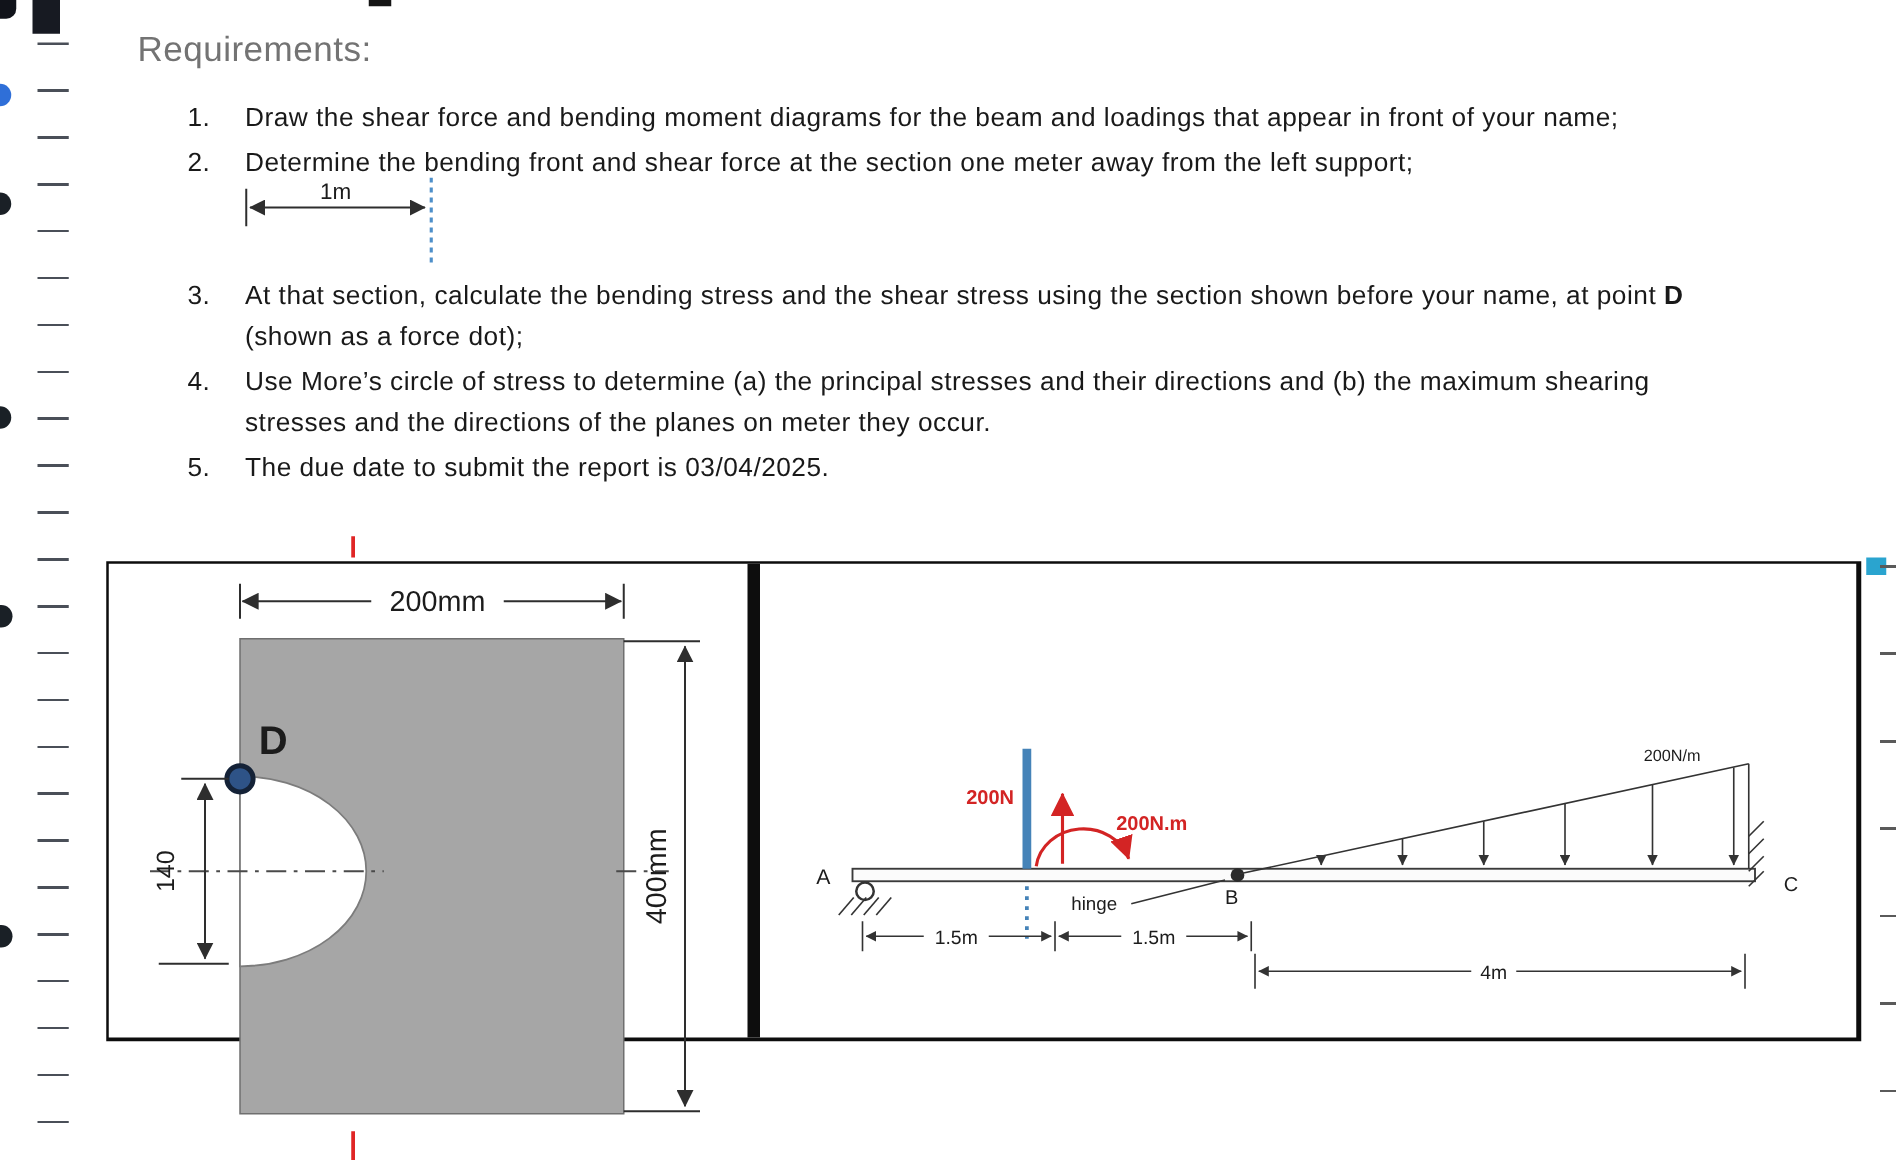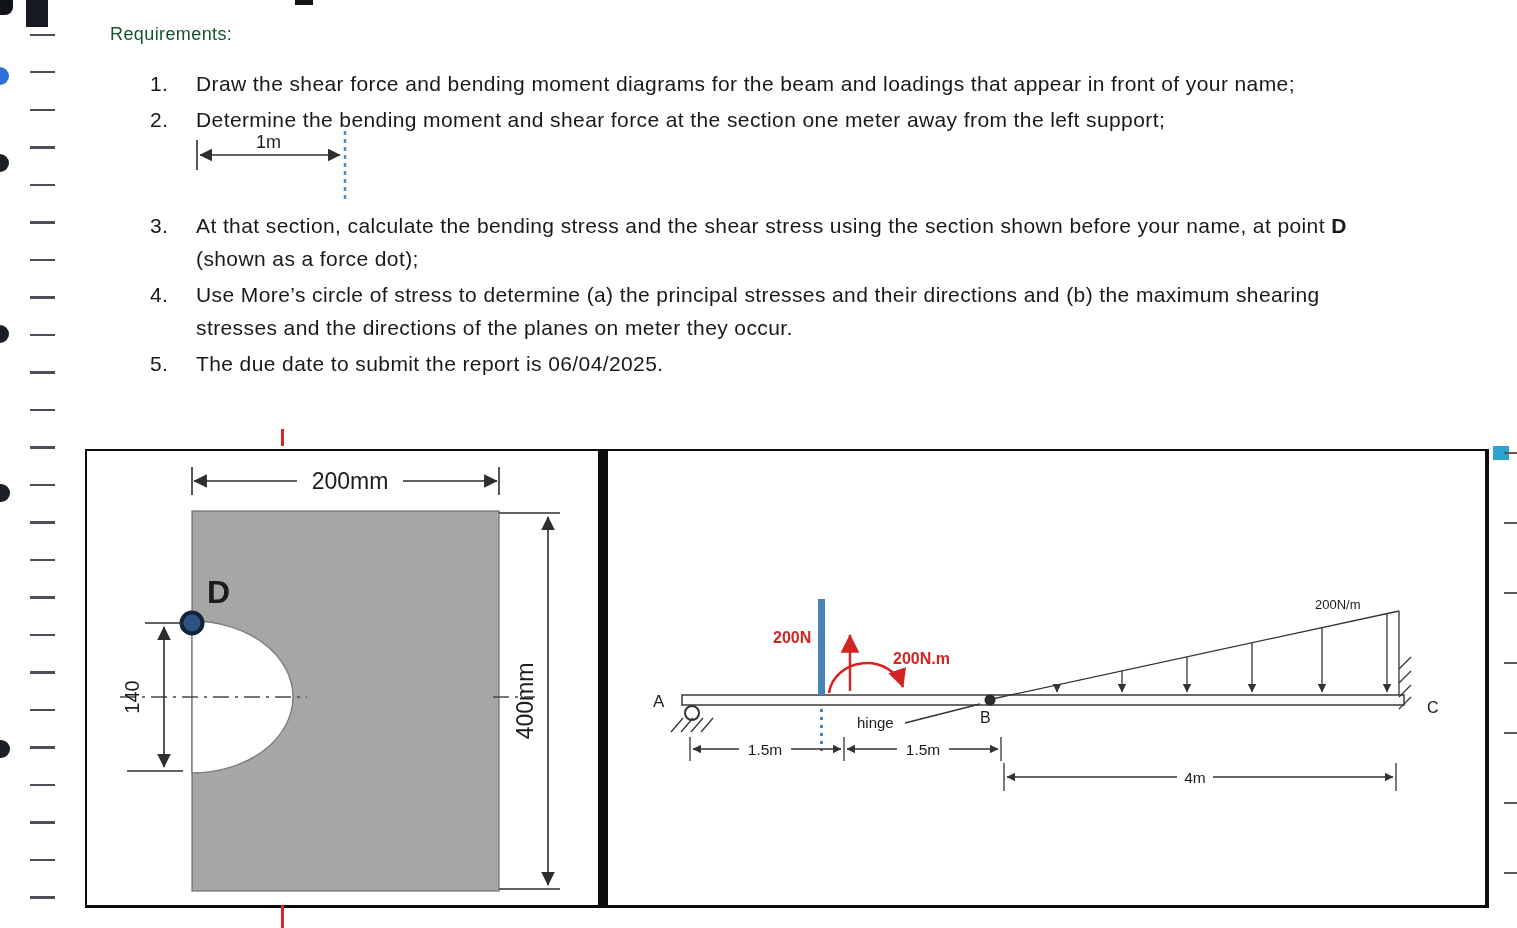--- a/index.html
+++ b/index.html
@@ -7,33 +7,33 @@
   body {
     position:relative;
     background:#ffffff;
     font-family:"Liberation Sans", sans-serif;
     color:#1b1b1b;
     overflow:hidden;
   }
 
   
   .content { position:absolute; left:110px; top:24px; width:1340px; }
-  .heading { font-size:18px; letter-spacing:0.4px; color:#14532d; }
+  .heading { font-size:28px; letter-spacing:0.4px; color:#737373; }
   .list { margin-top:22px; margin-left:40px; }
   .item { display:flex; font-size:21px; line-height:33px; letter-spacing:0.4px; margin-bottom:3px; color:#191919; }
   .item .num { width:46px; flex:none; }
   .item .txt { width:1180px; }
   .bold-d { font-weight:bold; }
 
   
   .dim1m { display:block; margin:-8px 0 6px 44px; }
 
   
   .figures {
-    position:absolute; left:85px; top:449px; width:1404px; height:459px;
+    position:absolute; left:85px; top:449px; width:1404px; height:384px;
     border:2px solid #0d0d0d; border-right-width:4px; border-bottom-width:3px;
     background:#ffffff;
   }
   .divider { position:absolute; left:511px; top:0; width:10px; height:100%; background:#0d0d0d; }
   .fig-svg { position:absolute; left:0; top:0; }
 
   svg text { font-family:"Liberation Sans", sans-serif; fill:#1c1c1c; }
   .svg-label { font-size:20px; }
   .svg-label.big { font-size:23px; }
   .dlab { font-size:32px; font-weight:bold; }
@@ -67,21 +67,21 @@
   <div class="heading">Requirements:</div>
   <div class="list">
 
     <div class="item">
       <span class="num">1.</span>
       <span class="txt">Draw the shear force and bending moment diagrams for the beam and loadings that appear in front of your name;</span>
     </div>
 
     <div class="item">
       <span class="num">2.</span>
-      <span class="txt">Determine the bending moment and shear force at the section one meter away from the left support;</span>
+      <span class="txt">Determine the bending front and shear force at the section one meter away from the left support;</span>
     </div>
 
     <svg class="dim1m" width="200" height="72" viewBox="0 0 200 72">
       <defs>
         <marker id="aM" viewBox="0 0 10 10" refX="9.5" refY="5" markerWidth="8" markerHeight="8" orient="auto-start-reverse">
           <path d="M0,0 L10,5 L0,10 Z" fill="#2e2e2e"></path>
         </marker>
       </defs>
       <line x1="3" y1="9" x2="3" y2="39" class="ln"></line>
       <line x1="6" y1="24" x2="146" y2="24" class="ln" marker-start="url(#aM)" marker-end="url(#aM)"></line>
@@ -94,21 +94,21 @@
       <span class="txt"><span>At that section, calculate the bending stress and the shear stress using the section shown before your name, at point </span><span class="bold-d">D</span><span> (shown as a force dot);</span></span>
     </div>
 
     <div class="item">
       <span class="num">4.</span>
       <span class="txt">Use More’s circle of stress to determine (a) the principal stresses and their directions and (b) the maximum shearing stresses and the directions of the planes on meter they occur.</span>
     </div>
 
     <div class="item">
       <span class="num">5.</span>
-      <span class="txt">The due date to submit the report is 06/04/2025.</span>
+      <span class="txt">The due date to submit the report is 03/04/2025.</span>
     </div>
   </div>
 </div>
 
 <div class="figures">
   <div class="divider"></div>
 
   <svg class="fig-svg" width="1400" height="455" viewBox="0 0 1400 455">
     <defs>
       <marker id="aB" viewBox="0 0 10 10" refX="9.5" refY="5" markerWidth="8.5" markerHeight="8.5" orient="auto-start-reverse">

